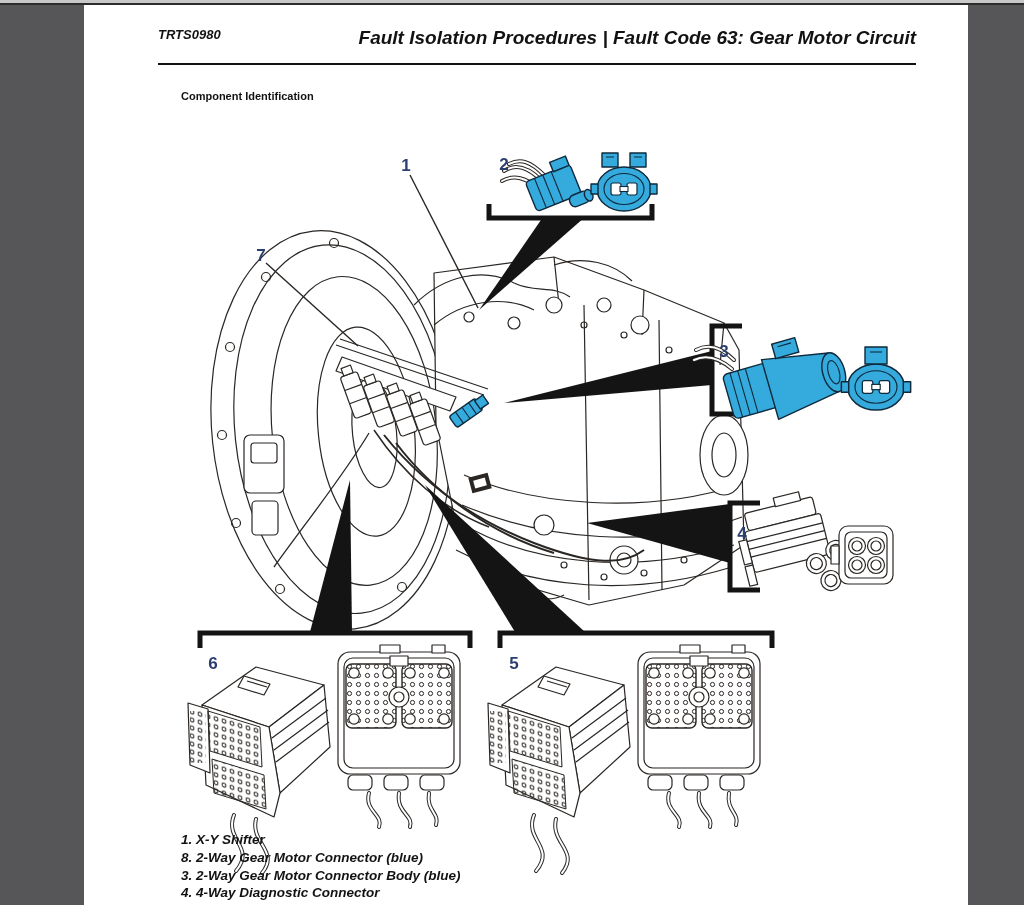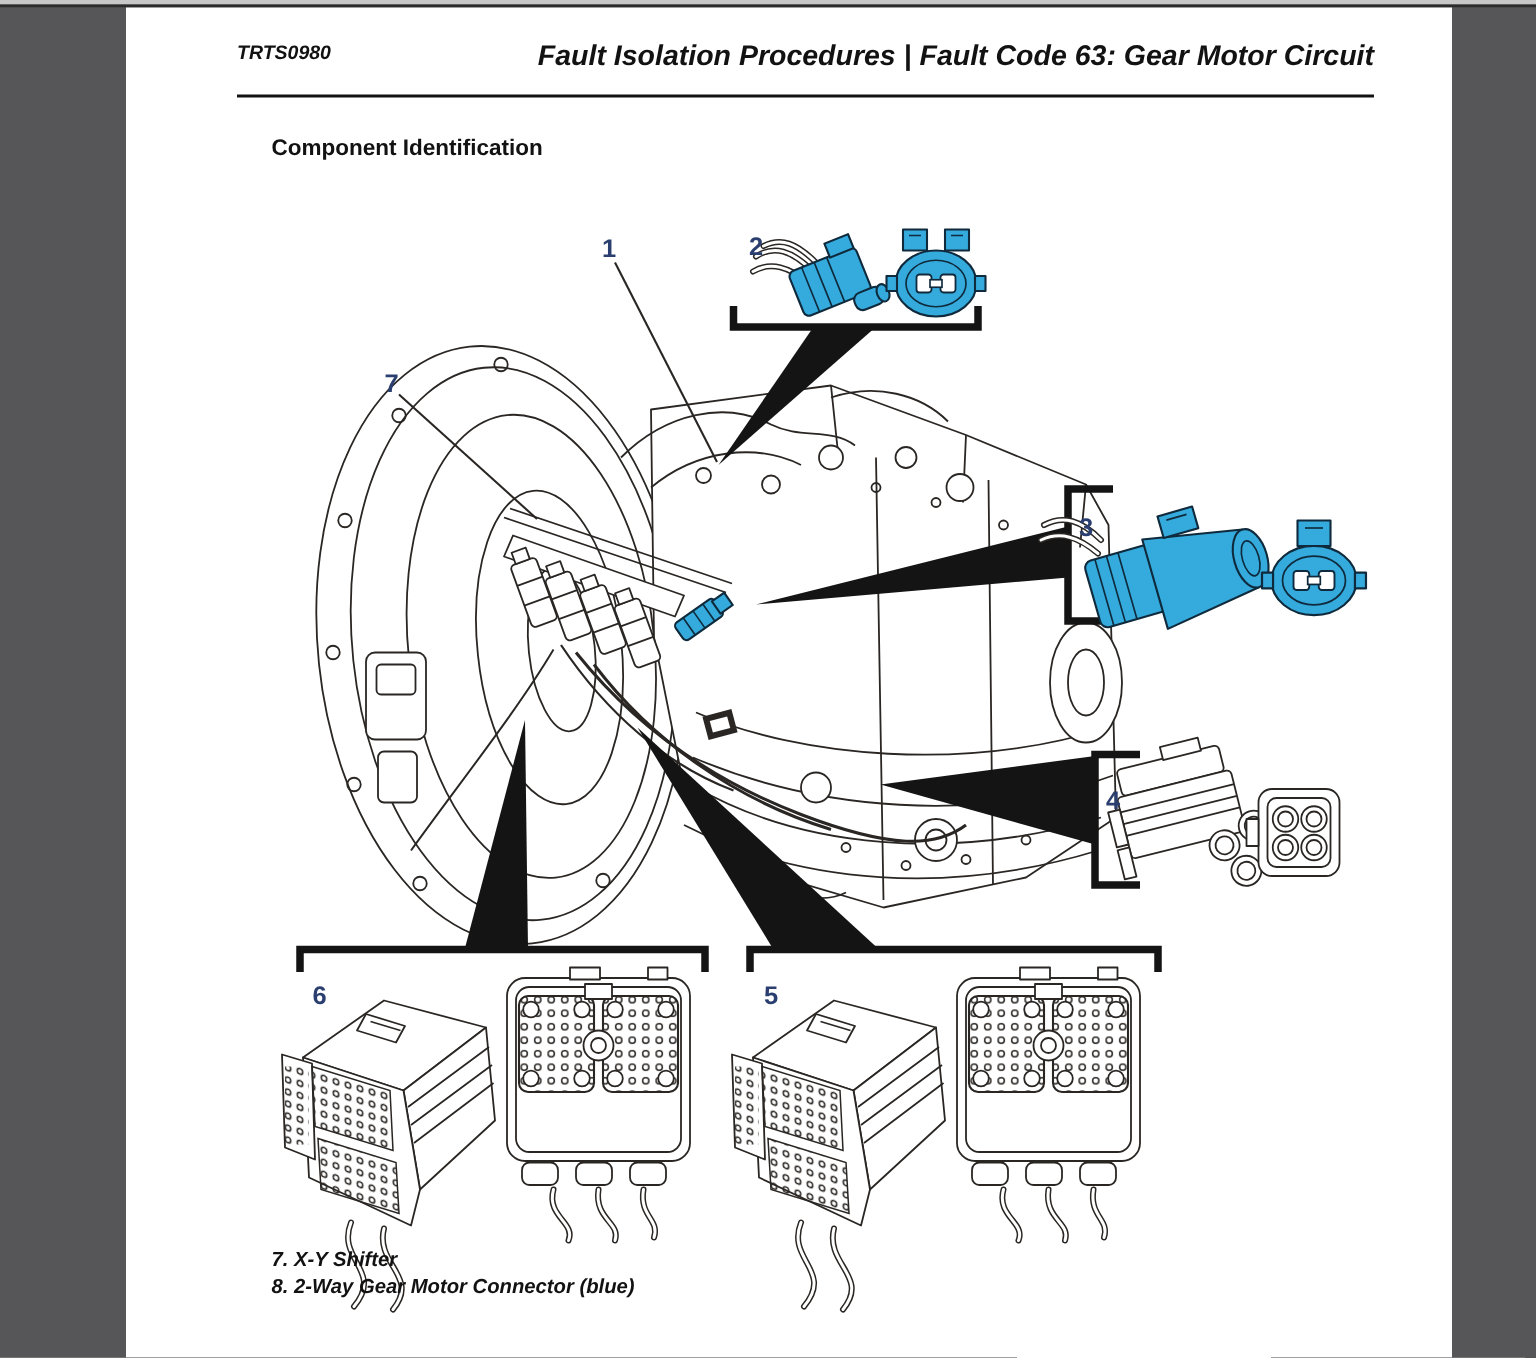--- a/index.html
+++ b/index.html
@@ -6,21 +6,21 @@
   body{font-family:"Liberation Sans",sans-serif;background:#565658;}
   .viewport{position:relative;width:1024px;height:905px;overflow:hidden;background:var(--chrome_gray);}
   .top-strip{position:absolute;left:0;top:0;width:1024px;height:3px;background:var(--top_strip);}
   .top-line{position:absolute;left:0;top:3px;width:1024px;height:2px;background:var(--top_line);}
   .side-left{position:absolute;left:0;top:5px;width:84px;height:900px;background:var(--chrome_gray);}
   .side-right{position:absolute;left:968px;top:5px;width:56px;height:900px;background:var(--chrome_gray);}
   .page{position:absolute;left:84px;top:5px;width:884px;height:900px;background:var(--page_white);overflow:hidden;}
   .hdr-left{position:absolute;left:74px;top:22px;font-size:13px;font-style:italic;font-weight:bold;color:var(--ink_text);}
   .hdr-right{position:absolute;right:52px;top:22px;font-size:19px;font-style:italic;font-weight:bold;color:var(--ink_text);}
   .hdr-rule{position:absolute;left:74px;top:58px;width:758px;height:2px;background:var(--ink_text);}
-  .section-title{position:absolute;left:97px;top:85px;font-size:15px;font-weight:bold;color:var(--ink_text);}
+  .section-title{position:absolute;left:97px;top:85px;font-size:11px;font-weight:bold;color:var(--ink_text);}
   .legend{position:absolute;left:97px;top:826px;font-size:13.5px;font-style:italic;font-weight:bold;line-height:17.8px;color:var(--ink_text);white-space:nowrap;}
   svg.diagram{position:absolute;left:0;top:0;}
   .ink{stroke:var(--ink_line);fill:none;stroke-width:1.2;stroke-linejoin:round;}
   .inkfill{fill:#fff;stroke:var(--ink_line);stroke-width:1.2;stroke-linejoin:round;}
   .bluefill{fill:var(--connector_blue);stroke:var(--blue_outline);stroke-width:1.4;stroke-linejoin:round;}
   .blueline{stroke:var(--blue_outline);fill:none;stroke-width:1.1;}
   .wedge{fill:var(--wedge_black);stroke:none;}
   .bracket{stroke:var(--wedge_black);stroke-width:5;fill:none;}
   .callout{font-family:"Liberation Sans",sans-serif;font-weight:bold;font-size:17px;fill:var(--number_navy);}
   .leader{stroke:var(--ink_line);stroke-width:1.4;fill:none;}
@@ -304,17 +304,19 @@
       <text class="callout" x="322" y="166" text-anchor="middle">1</text>
       <text class="callout" x="420" y="165" text-anchor="middle">2</text>
       <text class="callout" x="640" y="352" text-anchor="middle">3</text>
       <text class="callout" x="658" y="534" text-anchor="middle">4</text>
       <text class="callout" x="430" y="664" text-anchor="middle">5</text>
       <text class="callout" x="129" y="664" text-anchor="middle">6</text>
       <text class="callout" x="177" y="256" text-anchor="middle">7</text>
     </svg>
 
     <div class="legend">
-      <div>7. X-Y Shifter</div>
+      <div>1. X-Y Shifter</div>
       <div>8. 2-Way Gear Motor Connector (blue)</div>
+      <div>3. 2-Way Gear Motor Connector Body (blue)</div>
+      <div>4. 4-Way Diagnostic Connector</div>
     </div>
   </div>
 </div>
 
 </body></html>

